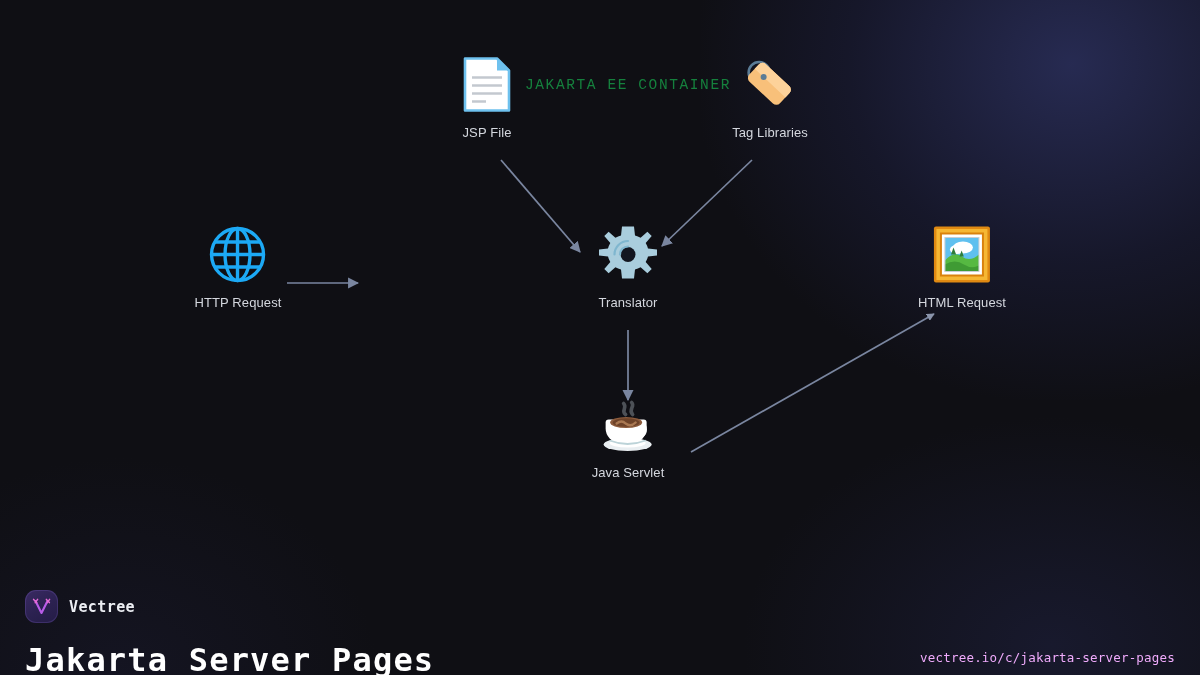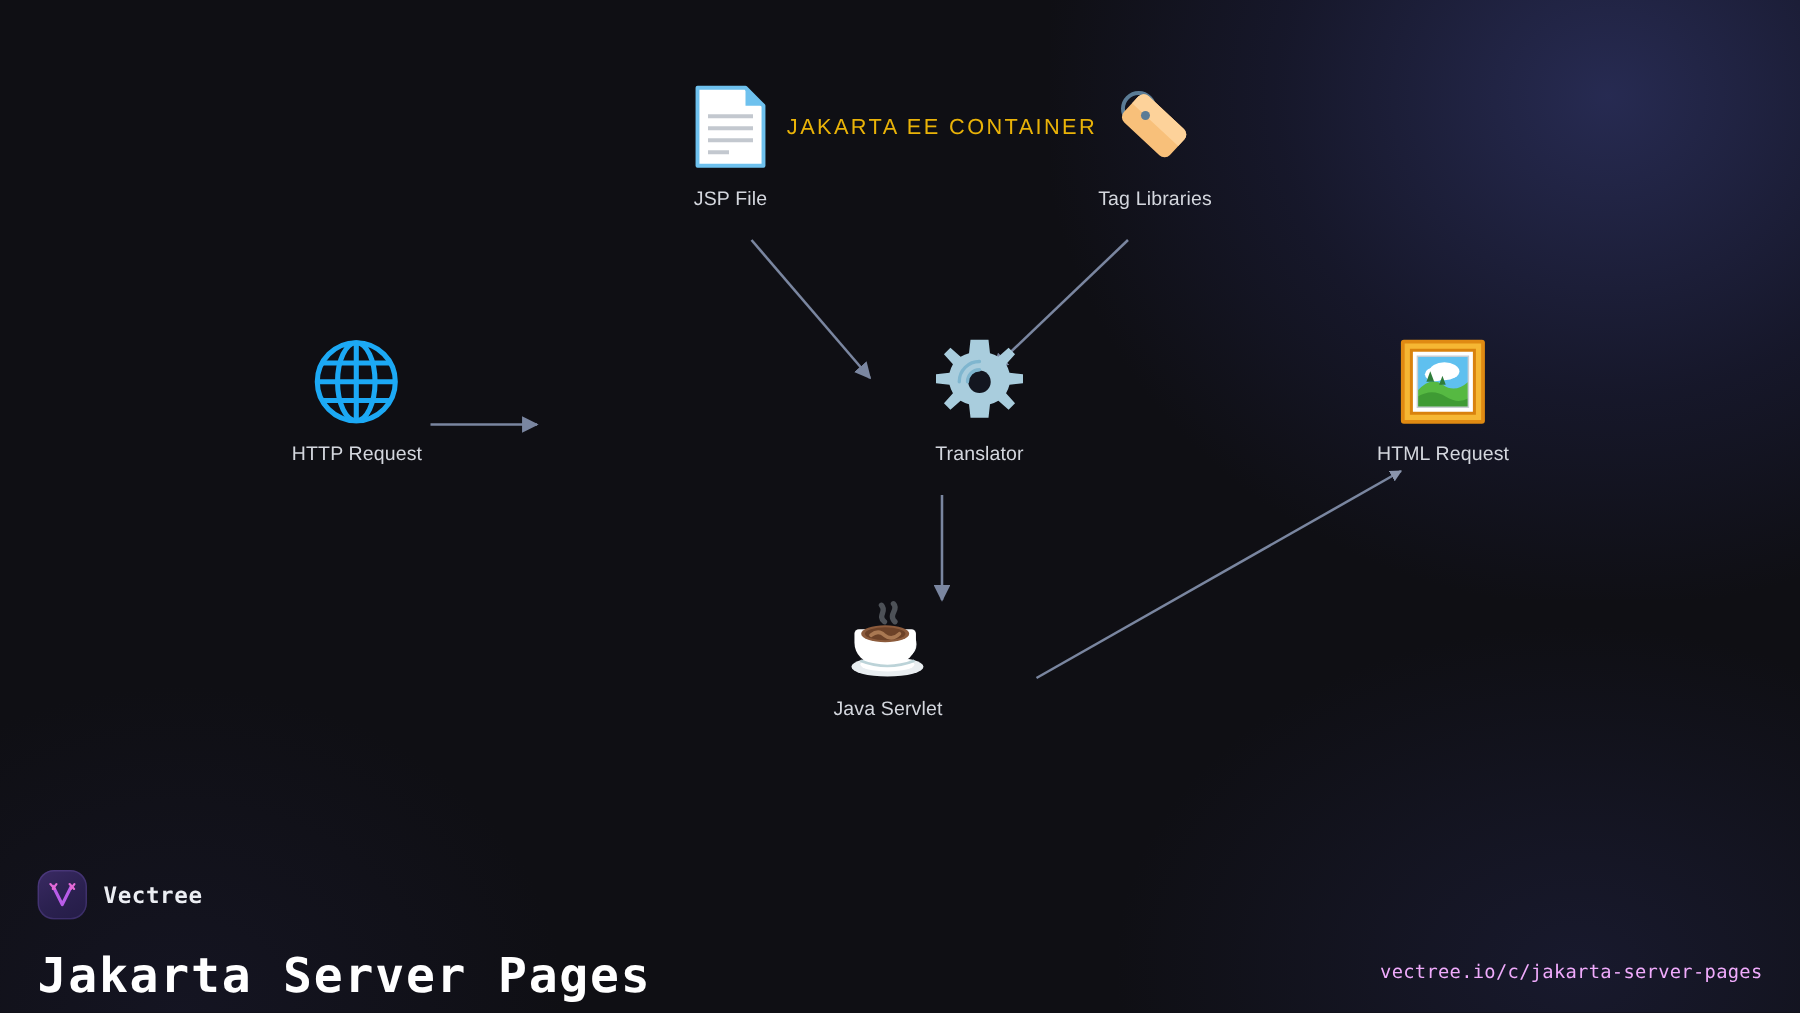--- a/index.html
+++ b/index.html
@@ -28,27 +28,27 @@
 
   .node{position:absolute;transform:translate(-50%,-50%);text-align:center;}
   .node .glyph{
     width:64px;height:64px;margin:0 auto;position:relative;
   }
   .node .label{
     margin-top:8px;font-size:13px;color:#d4d7de;white-space:nowrap;
     letter-spacing:.1px;
   }
   .container-label{
-    position:absolute;font-family:Liberation Sans, sans-serif;
-    font-size:14.5px;letter-spacing:1.6px;color:#eab308;white-space:nowrap;
+    position:absolute;font-family:Liberation Mono, monospace;
+    font-size:14.5px;letter-spacing:1.6px;color:#15803d;white-space:nowrap;
     transform:translate(-50%,-50%);
   }
 
   
-  #footer{position:absolute;left:0;bottom:10px;width:1200px;height:130px;}
+  #footer{position:absolute;left:0;bottom:0;width:1200px;height:130px;}
   #brand-row{position:absolute;left:25px;top:45px;display:flex;align-items:center;gap:11px;}
   #brand-mark{
     width:33px;height:33px;border-radius:11px;
     background:linear-gradient(150deg,#3a2a63 0%,#2b2150 55%,#241c46 100%);
     position:relative;box-shadow:0 0 0 1px rgba(140,110,220,.22) inset;
   }
   #brand-name{
     font-family:"DejaVu Sans Mono","Liberation Mono",monospace;
     font-size:15px;font-weight:bold;color:#eceef3;letter-spacing:.4px;
   }
@@ -131,37 +131,37 @@
         <g transform="rotate(43 32 32)">
           <path d="M15 20 H47 a5 5 0 0 1 5 5 V39 a5 5 0 0 1 -5 5 H15 a5 5 0 0 1 -5 -5 V25 a5 5 0 0 1 5 -5 Z" fill="#f8c07a"></path>
           <path d="M15 20 H47 a5 5 0 0 1 5 5 V31 H10 V25 a5 5 0 0 1 5 -5 Z" fill="#fdd29a"></path>
         </g>
         <circle cx="25.5" cy="24.5" r="3" fill="#5b7c96"></circle>
       </svg>
     </div>
     <div class="label">Tag Libraries</div>
   </div>
 
-  <div class="node" style="left:628px;top:266px;margin-left:25px;">
+  <div class="node" style="left:628px;top:266px;">
     <div class="glyph">
       <svg viewBox="0 0 64 64" width="64" height="64">
         <g fill="#a9cddd">
           <path d="M32 4 l6 0 1 9 a21 21 0 0 1 5.6 2.3 l6.8 -6 4.3 4.3 -6 6.8 a21 21 0 0 1 2.3 5.6 l9 1 0 6 -9 1 a21 21 0 0 1 -2.3 5.6 l6 6.8 -4.3 4.3 -6.8 -6 a21 21 0 0 1 -5.6 2.3 l-1 9 -6 0 -6 0 -1 -9 a21 21 0 0 1 -5.6 -2.3 l-6.8 6 -4.3 -4.3 6 -6.8 a21 21 0 0 1 -2.3 -5.6 l-9 -1 0 -6 9 -1 a21 21 0 0 1 2.3 -5.6 l-6 -6.8 4.3 -4.3 6.8 6 a21 21 0 0 1 5.6 -2.3 l1 -9 z"></path>
         </g>
         <circle cx="32" cy="32" r="7.5" fill="#131620"></circle>
         <g fill="none" stroke="#7fb6cf" stroke-width="2.2" stroke-linecap="round">
           <path d="M32 18.5 a13.5 13.5 0 0 0 -13.5 13.5"></path>
           <path d="M32 24 a8 8 0 0 0 -8 8"></path>
         </g>
       </svg>
     </div>
     <div class="label">Translator</div>
   </div>
 
-  <div class="node" style="left:592px;top:436px;">
+  <div class="node" style="left:628px;top:436px;">
     <div class="glyph">
       <svg viewBox="0 0 64 64" width="64" height="64">
         <g fill="none" stroke="#4d5157" stroke-width="3.6" stroke-linecap="round">
           <path d="M30 22 c-5 -4 2 -7 -2 -11"></path>
           <path d="M37 22 c-5 -5 3 -8 -1 -12"></path>
         </g>
         <ellipse cx="32" cy="52" rx="24" ry="6.5" fill="#e9eef1"></ellipse>
         <ellipse cx="32" cy="50.5" rx="18" ry="4.6" fill="#ffffff"></ellipse>
         <path d="M46 31 a7 7 0 0 1 0 12" fill="none" stroke="#e2e8ec" stroke-width="4"></path>
         <path d="M13 27 H48 a3 3 0 0 1 3 3 v6 a14 14 0 0 1 -14 14 H24 a14 14 0 0 1 -14 -14 v-6 a3 3 0 0 1 3 -3 Z" fill="#ffffff"></path>

